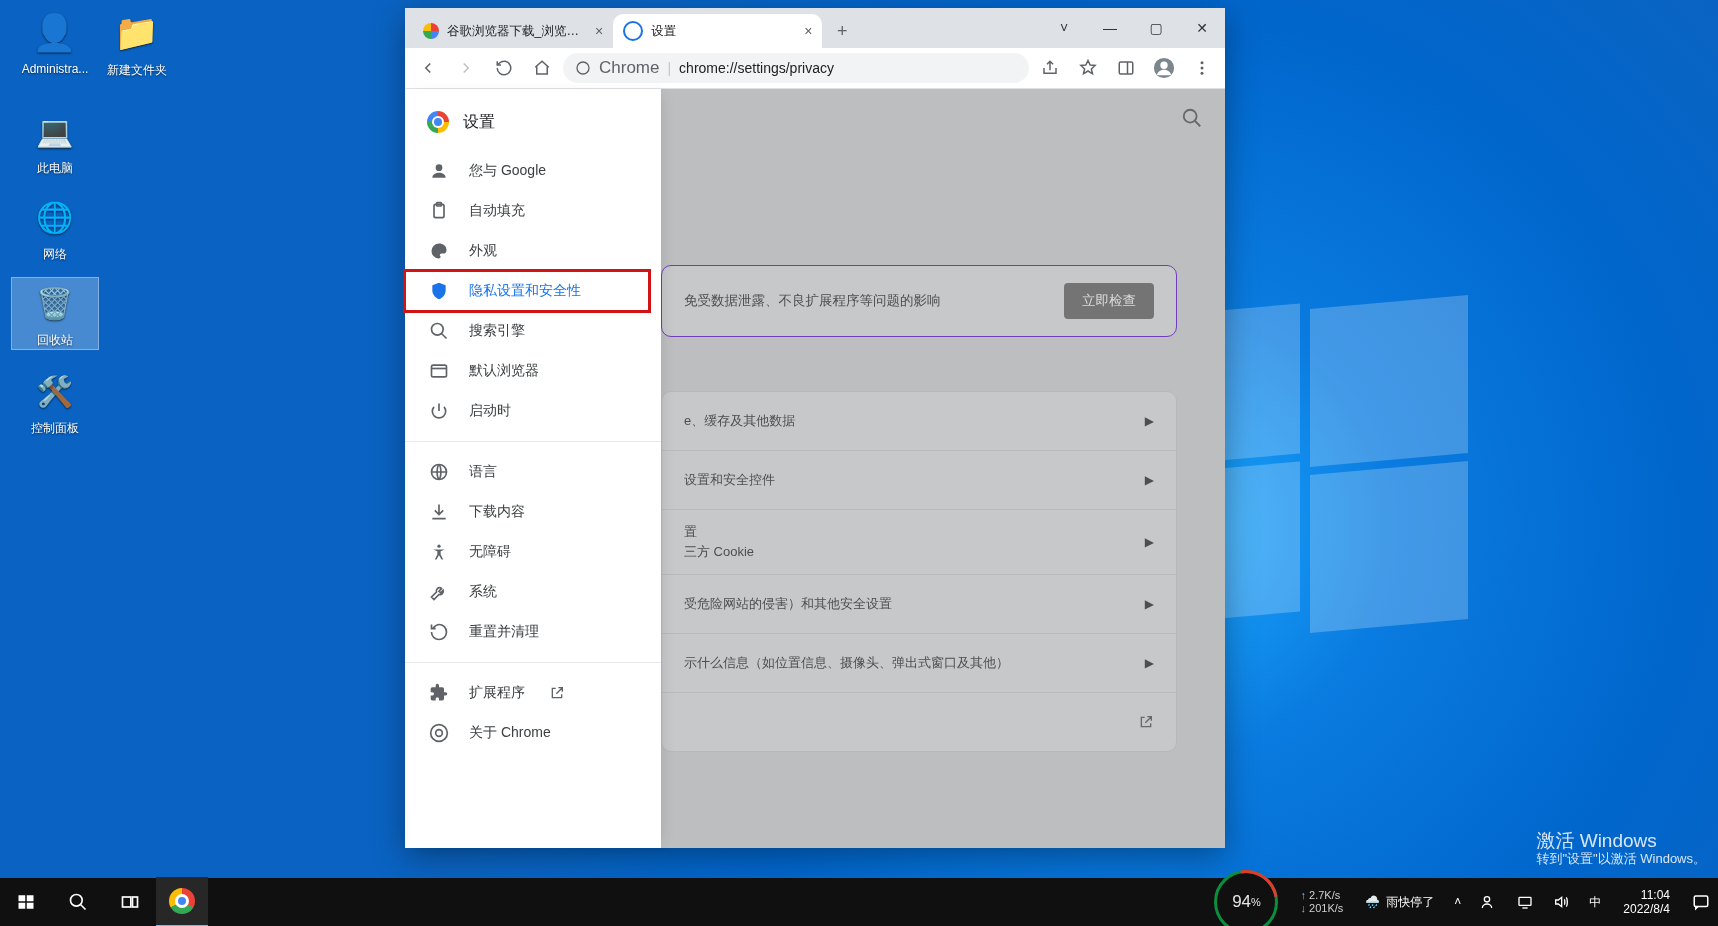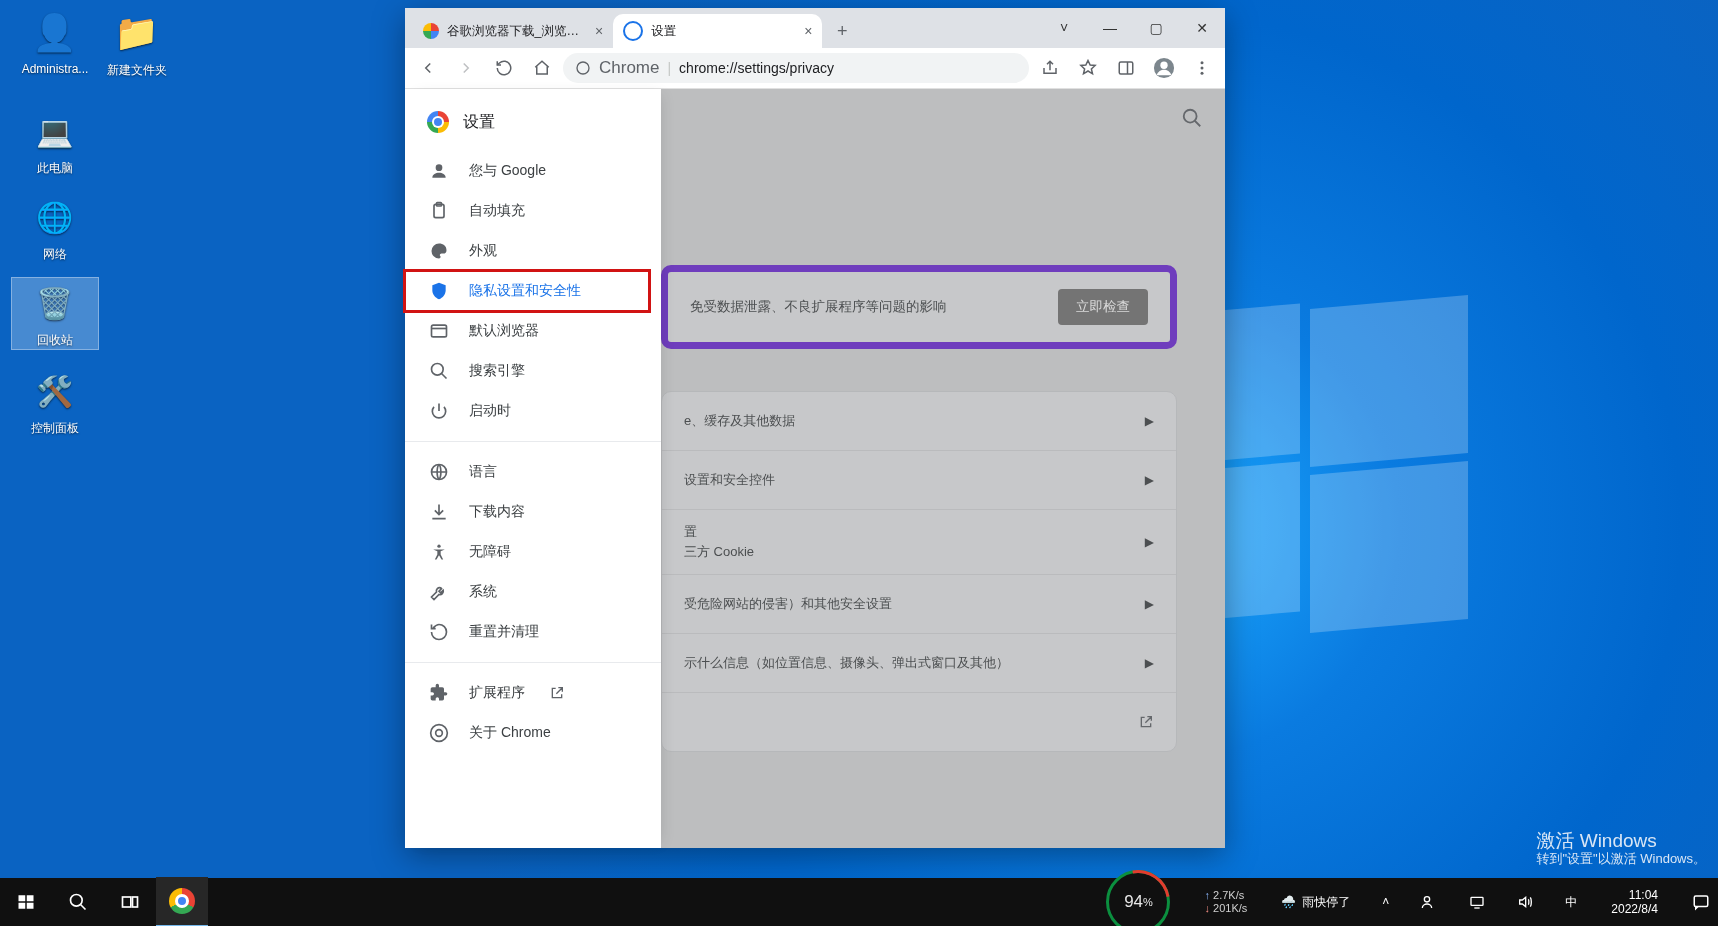--- a/index.html
+++ b/index.html
@@ -39,35 +39,35 @@
   .sb-item .ico{width:20px;height:20px;display:flex;align-items:center;justify-content:center;color:#5f6368;}
   .sb-item.active{color:#1a73e8;}
   .sb-item.active .ico{color:#1a73e8;}
   .sb-item.highlight{outline:3px solid #d11313;outline-offset:-1px;border-radius:0;}
   .sb-sep{height:1px;background:#e8eaed;margin:10px 0;}
   .sb-item .ext-arrow{margin-left:4px;color:#5f6368;}
   .page{flex:1;background:#d9dadc;position:relative;}
   .overlay{position:absolute;inset:0;background:rgba(120,120,120,0.28);}
   .page-inner{position:relative;height:100%;}
   .topsearch{position:absolute;right:22px;top:18px;width:22px;height:22px;color:#5f6368;}
-  .check-card{position:absolute;left:0;top:176px;right:48px;height:70px;background:#e7e8ea;border:7px solid #6d28d9;border-radius:10px;display:flex;align-items:center;justify-content:space-between;padding:0 22px;font-size:13.5px;color:#3c4043;}
+  .check-card{position:absolute;left:0;top:176px;right:48px;height:70px;background:#e7e8ea;border:1px solid #6d28d9;border-radius:10px;display:flex;align-items:center;justify-content:space-between;padding:0 22px;font-size:13.5px;color:#3c4043;}
   .check-btn{background:#737373;color:#fff;border:none;padding:9px 18px;border-radius:4px;font-size:13.5px;}
   .list-card{position:absolute;left:0;top:302px;right:48px;background:#e7e8ea;border:1px solid #cfd1d4;border-radius:10px;}
   .list-row{height:58px;border-bottom:1px solid #d5d6d8;display:flex;align-items:center;padding:0 22px;font-size:13px;color:#3c4043;justify-content:space-between;}
   .list-row:last-child{border-bottom:none;}
   .list-row .chev{color:#3c4043;font-size:12px;}
   .list-row.tall{height:64px;flex-direction:row;}
   .list-row .twoln{display:flex;flex-direction:column;gap:2px;}
   
   .taskbar{position:absolute;left:0;right:0;bottom:0;height:48px;background:#101010;display:flex;align-items:center;color:#fff;font-size:12px;}
   .tb-btn{width:52px;height:48px;display:flex;align-items:center;justify-content:center;color:#fff;}
   .tb-btn.active{background:#272727;border-bottom:2px solid #76b9ed;}
   .tb-chromeico{width:26px;height:26px;border-radius:50%;background:conic-gradient(#ea4335 0 120deg,#34a853 120deg 240deg,#fbbc05 240deg 360deg);position:relative;}
   .tb-chromeico::after{content:"";position:absolute;inset:6px;border-radius:50%;background:#4285f4;border:3px solid #fff;}
-  .tray{margin-left:auto;display:flex;align-items:center;height:100%;gap:16px;}
+  .tray{margin-left:auto;display:flex;align-items:center;height:100%;gap:4px;}
   .net-badge{width:58px;height:58px;border-radius:50%;border:3px solid #0b8f3f;display:flex;align-items:center;justify-content:center;font-size:17px;color:#e6e6e6;margin-right:8px;background:#101010;position:relative;top:0;}
   .net-badge::after{content:"";position:absolute;inset:-3px;border-radius:50%;border:3px solid transparent;border-top-color:#e23b2e;transform:rotate(35deg);}
   .speeds{display:flex;flex-direction:column;font-size:11px;line-height:13px;padding:0 10px;color:#d0d0d0;}
   .speeds span b{color:#8ab4f8;font-weight:normal;}
   .speeds span i{color:#f28b82;font-style:normal;}
   .tray-item{padding:0 8px;height:100%;display:flex;align-items:center;gap:6px;}
   .clock{display:flex;flex-direction:column;align-items:flex-end;font-size:12px;line-height:14px;padding:0 10px;}
   .watermark{position:absolute;right:12px;bottom:58px;color:#d9e6f5;text-align:left;font-size:13px;line-height:18px;}
   .watermark .big{font-size:19px;}
   svg{display:block;}
@@ -237,34 +237,34 @@
               <span class="ico">
                 <svg width="20" height="20" viewBox="0 0 24 24" fill="currentColor">
                   <path d="M12 2l8 3v6c0 5-3.5 9-8 11-4.5-2-8-6-8-11V5l8-3z"></path>
                 </svg>
               </span>
               <span>隐私设置和安全性</span>
             </div>
             <div class="sb-item">
               <span class="ico">
                 <svg width="20" height="20" viewBox="0 0 24 24" fill="none" stroke="#5f6368" stroke-width="2">
+                  <circle cx="10" cy="10" r="7"></circle>
+                  <path d="M21 21l-6-6"></path>
+                </svg>
+              </span>
+              <span>搜索引擎</span>
+            </div>
+            <div class="sb-item">
+              <span class="ico">
+                <svg width="20" height="20" viewBox="0 0 24 24" fill="none" stroke="#5f6368" stroke-width="2">
                   <rect x="3" y="5" width="18" height="14" rx="2"></rect>
                   <path d="M3 9h18"></path>
                 </svg>
               </span>
               <span>默认浏览器</span>
-            </div>
-            <div class="sb-item">
-              <span class="ico">
-                <svg width="20" height="20" viewBox="0 0 24 24" fill="none" stroke="#5f6368" stroke-width="2">
-                  <circle cx="10" cy="10" r="7"></circle>
-                  <path d="M21 21l-6-6"></path>
-                </svg>
-              </span>
-              <span>搜索引擎</span>
             </div>
             <div class="sb-item">
               <span class="ico">
                 <svg width="20" height="20" viewBox="0 0 24 24" fill="none" stroke="#5f6368" stroke-width="2">
                   <path d="M12 3v9M6 7a8 8 0 1012 0"></path>
                 </svg>
               </span>
               <span>启动时</span>
             </div>
           </div>

